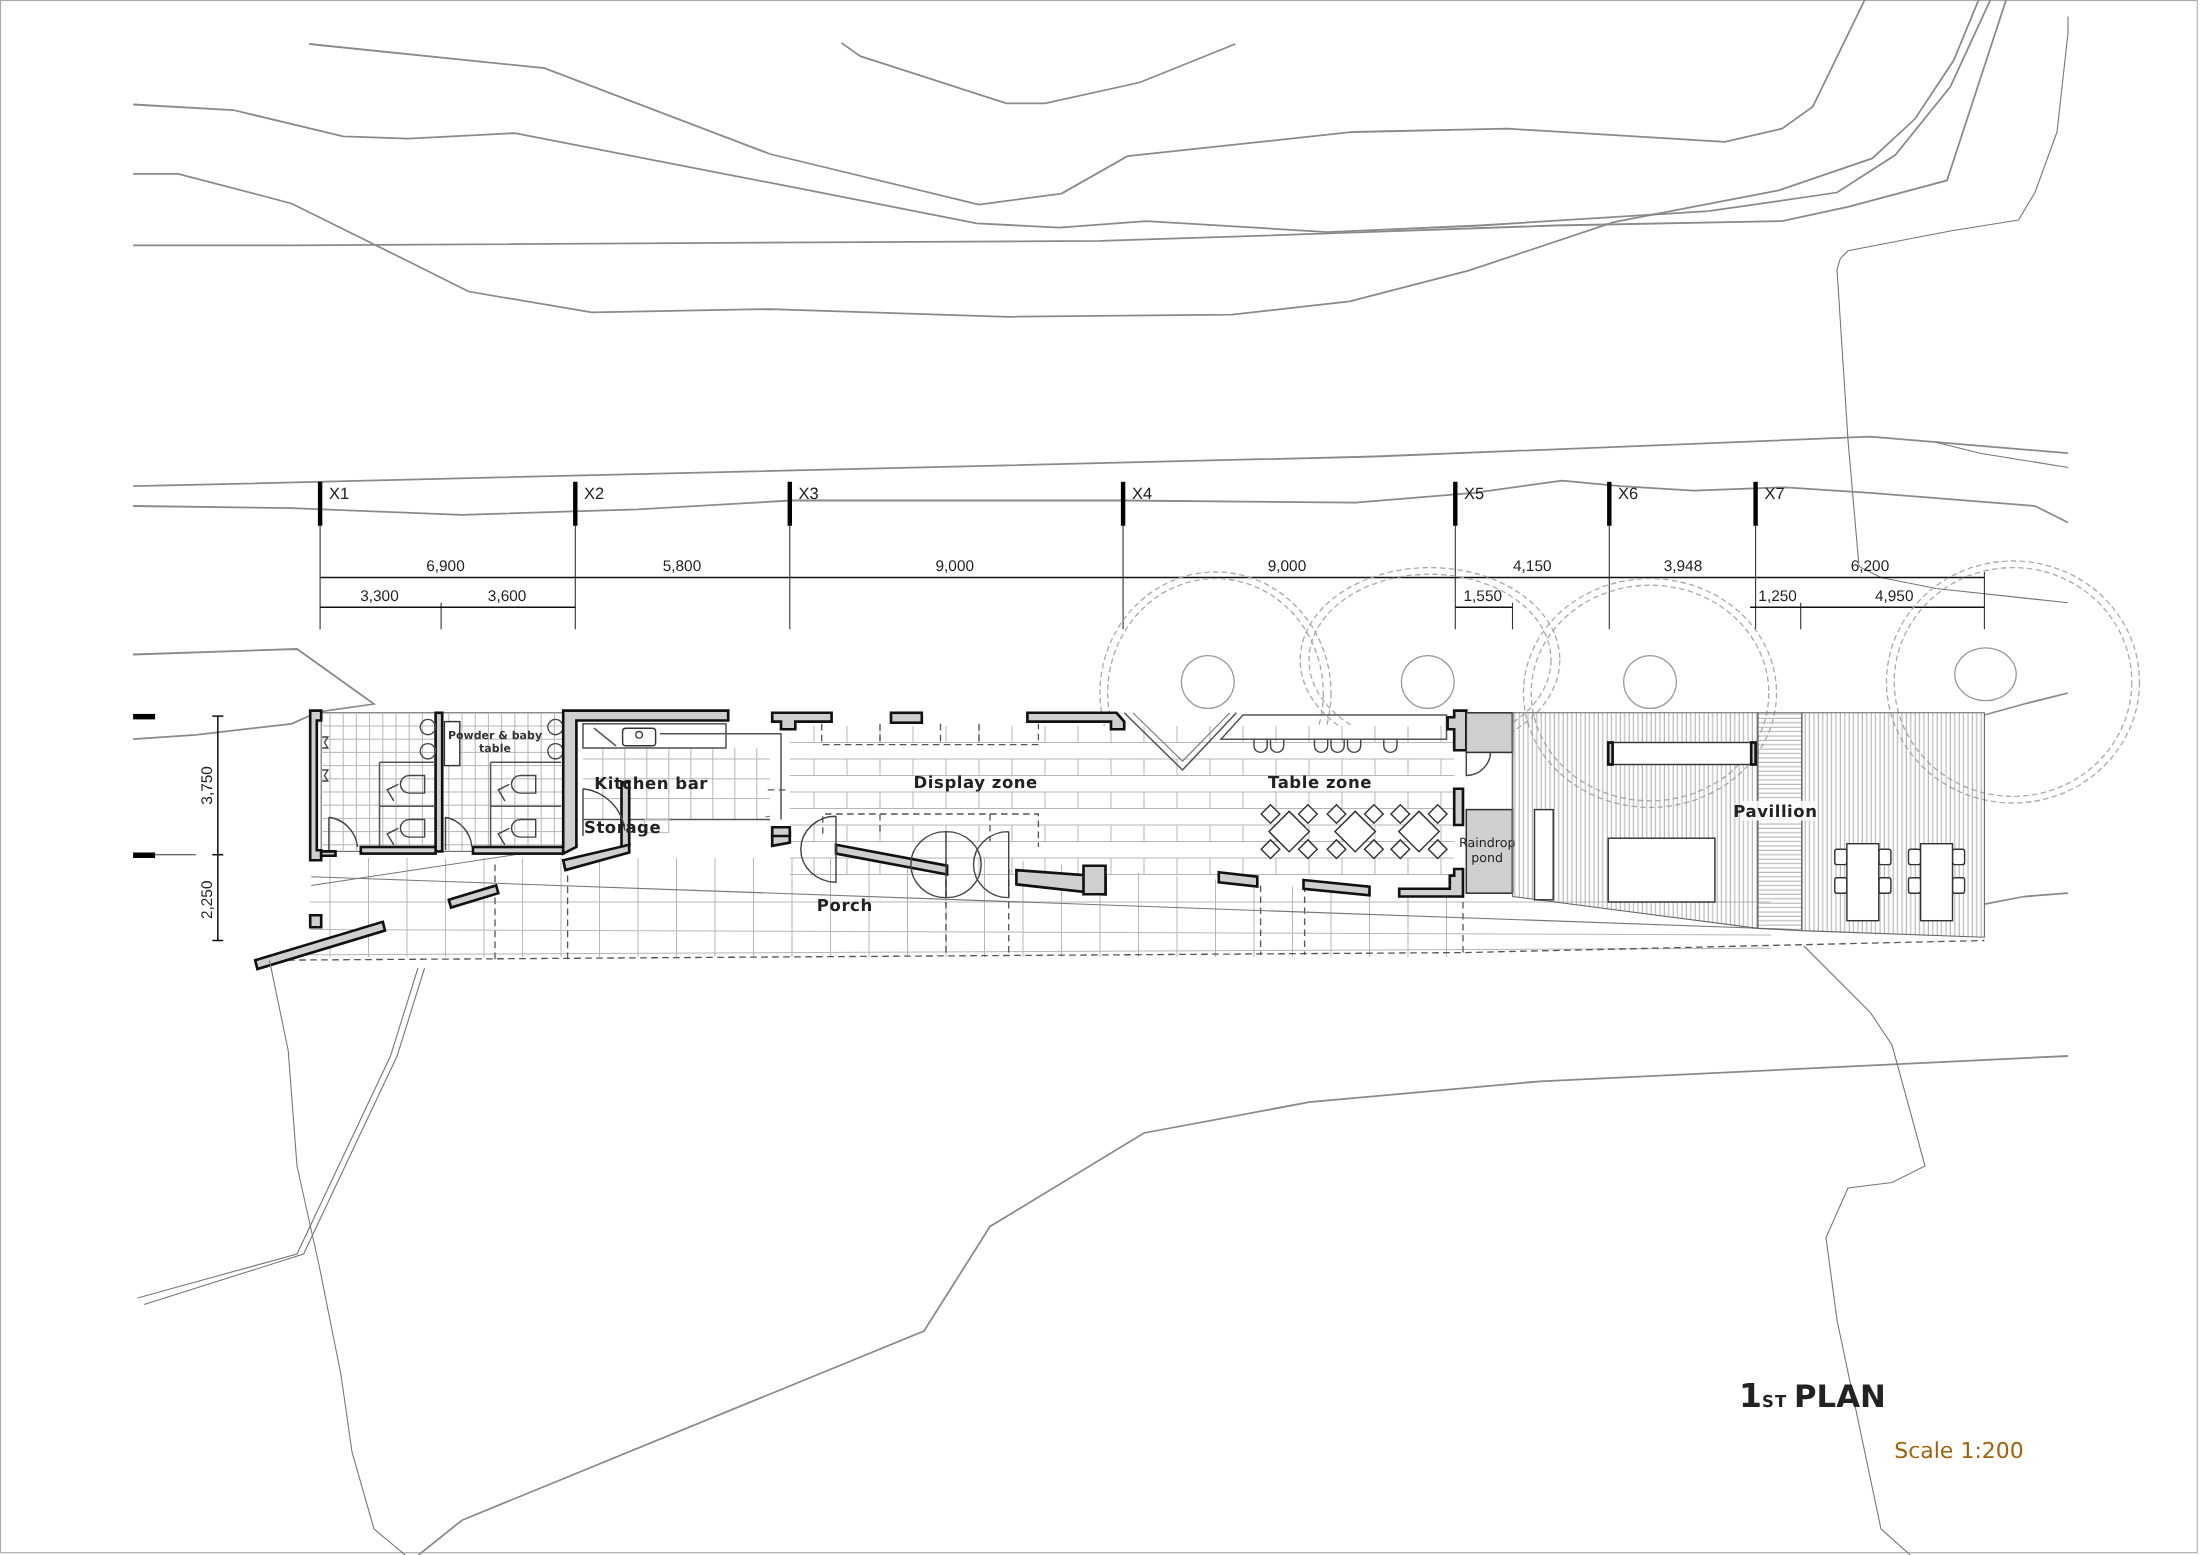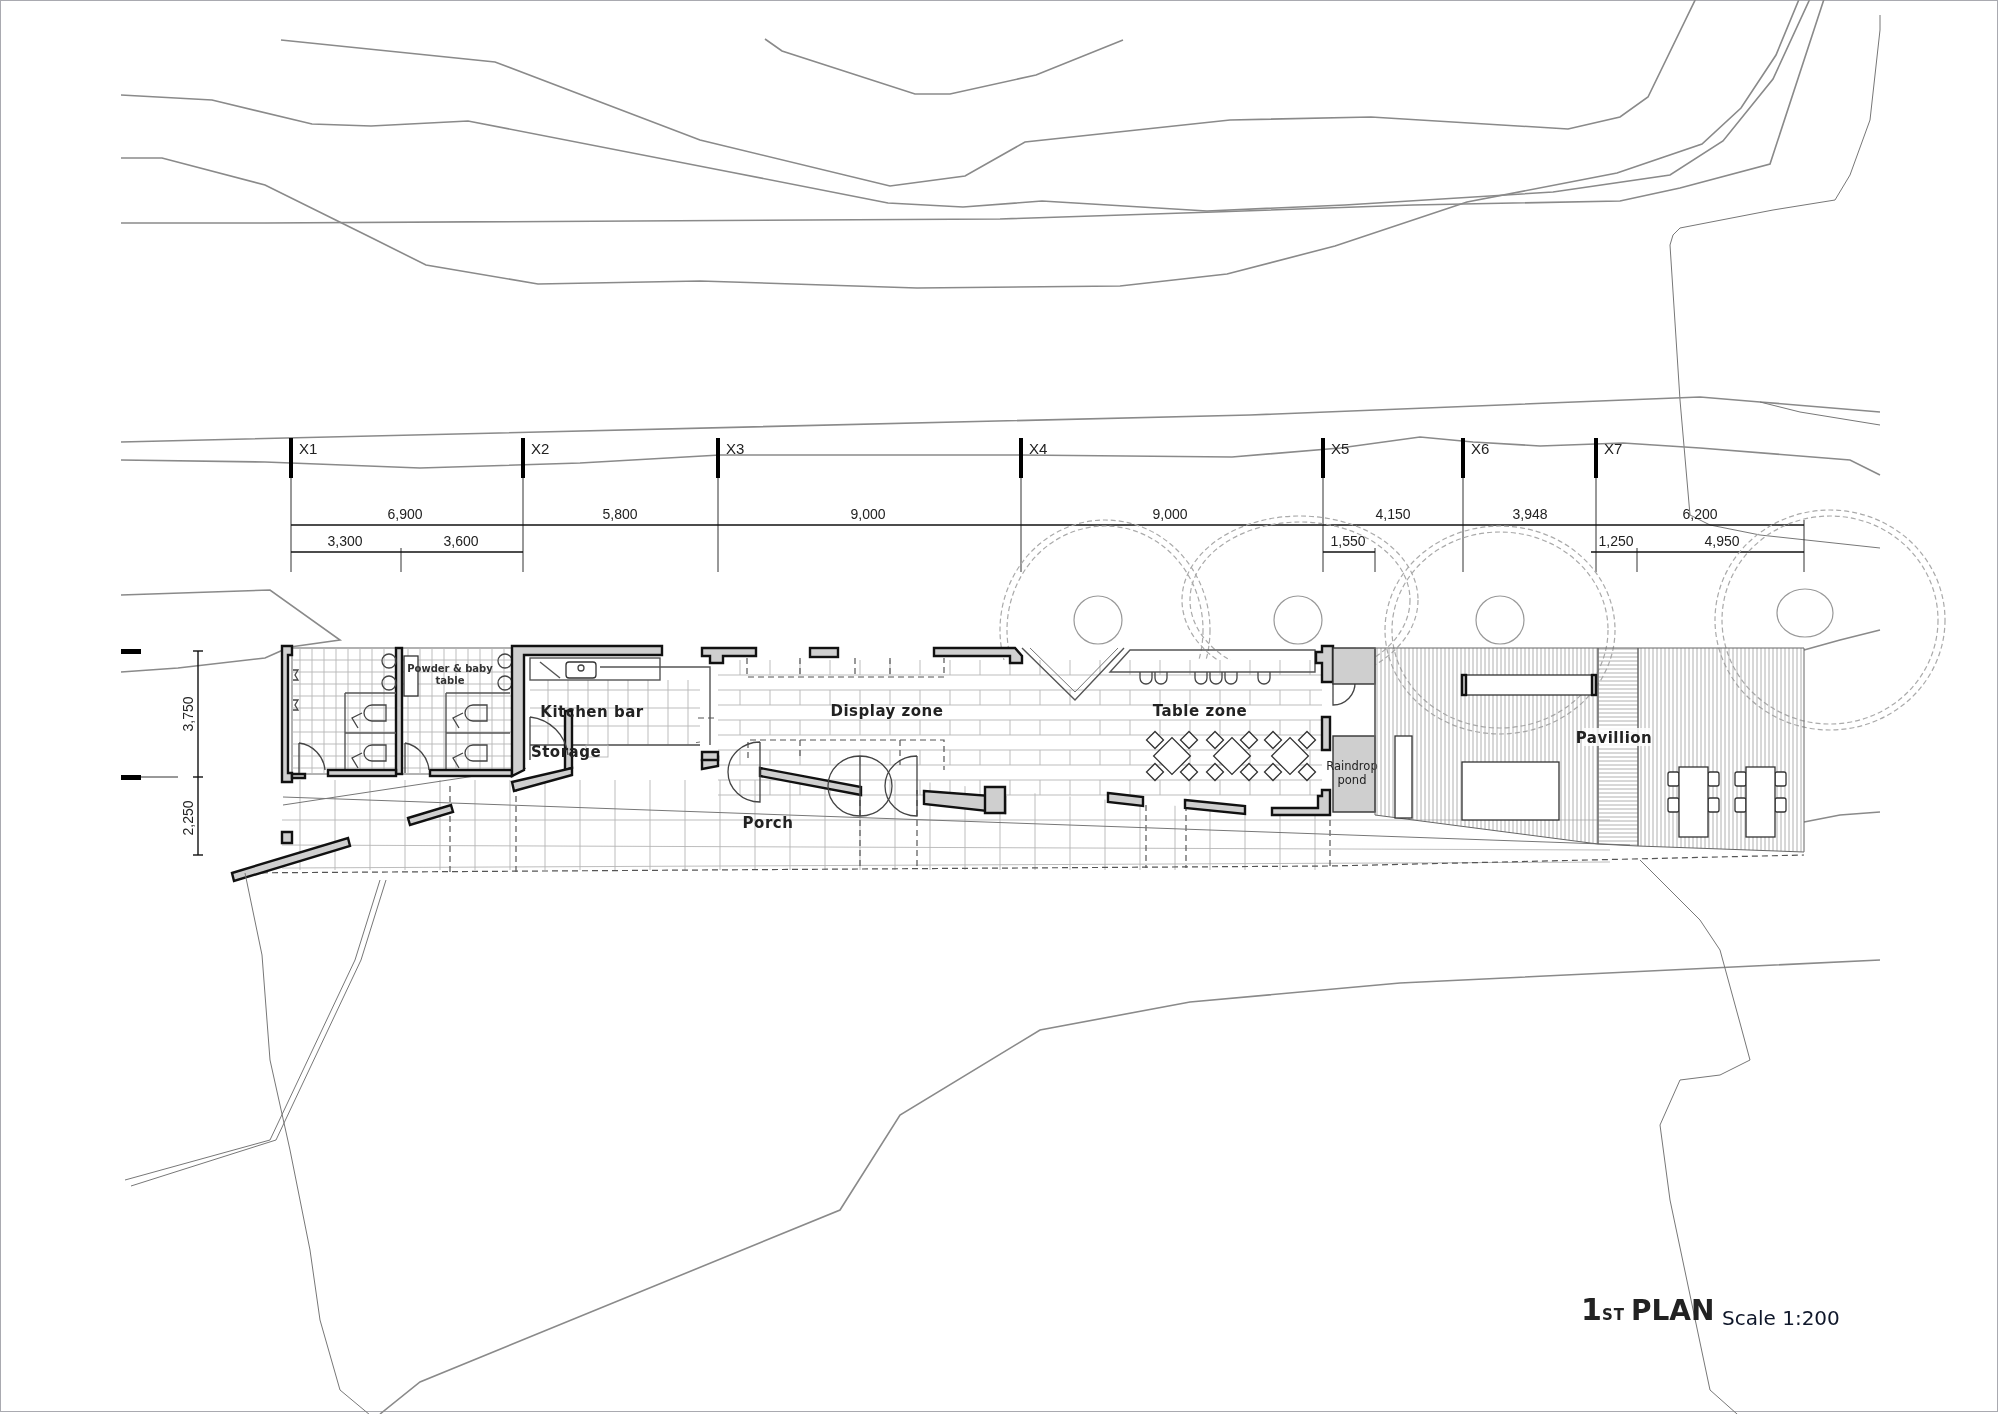--- a/index.html
+++ b/index.html
@@ -18,24 +18,24 @@
   .wall { fill: #cfcfcf; stroke: #111; stroke-width: 2.4; }
   .tile { fill: none; stroke: #b5b5b5; stroke-width: 0.9; }
   .outline { fill: none; stroke: #555; stroke-width: 1.4; }
   .dashed { fill: none; stroke: #555; stroke-width: 1.2; stroke-dasharray: 6 4; }
   .room-lbl { font-family: "DejaVu Sans", sans-serif; font-size: 15px; font-weight: bold; fill: #222; text-anchor: middle; letter-spacing: 0.5px; }
   .room-lbl-sm { font-family: "DejaVu Sans", sans-serif; font-size: 10px; font-weight: bold; fill: #333; text-anchor: middle; }
   .room-lbl-md { font-family: "DejaVu Sans", sans-serif; font-size: 11.5px; fill: #222; text-anchor: middle; }
   .pond { fill: #cfcfcf; stroke: #333; stroke-width: 1.4; }
   .furn { fill: #fff; stroke: #333; stroke-width: 1.3; }
   .door { fill: none; stroke: #444; stroke-width: 1.3; }
-  .title-main { position: absolute; left: 1581px; top: 1292px; font-family: "DejaVu Sans", sans-serif; font-weight: bold; font-size: 28px; color: #222; white-space: nowrap; }
+  .title-main { position: absolute; left: 1581px; top: 1252px; font-family: "DejaVu Sans", sans-serif; font-weight: bold; font-size: 28px; color: #222; white-space: nowrap; }
   .title-main .num { font-size: 30px; }
   .title-main .sup { font-size: 15px; margin-right: 6px; letter-spacing: 1px; }
-  .title-scale { position: absolute; left: 1722px; top: 1306px; font-family: "DejaVu Sans", sans-serif; font-size: 20px; color: #0f172a; white-space: nowrap; }
+  .title-scale { position: absolute; left: 1722px; top: 1306px; font-family: "DejaVu Sans", sans-serif; font-size: 20px; color: #a16207; white-space: nowrap; }
 </style>
 </head>
 <body>
 
 <div class="frame"></div>
 
 <svg width="2000" height="1414" viewBox="0 0 2000 1414">
 
   <g>
     <polyline class="site" points="281,40 495,62 700,140 890,186 965,176 1025,142 1230,120 1371,117 1568,129 1620,117 1648,97 1700,-10"></polyline>

